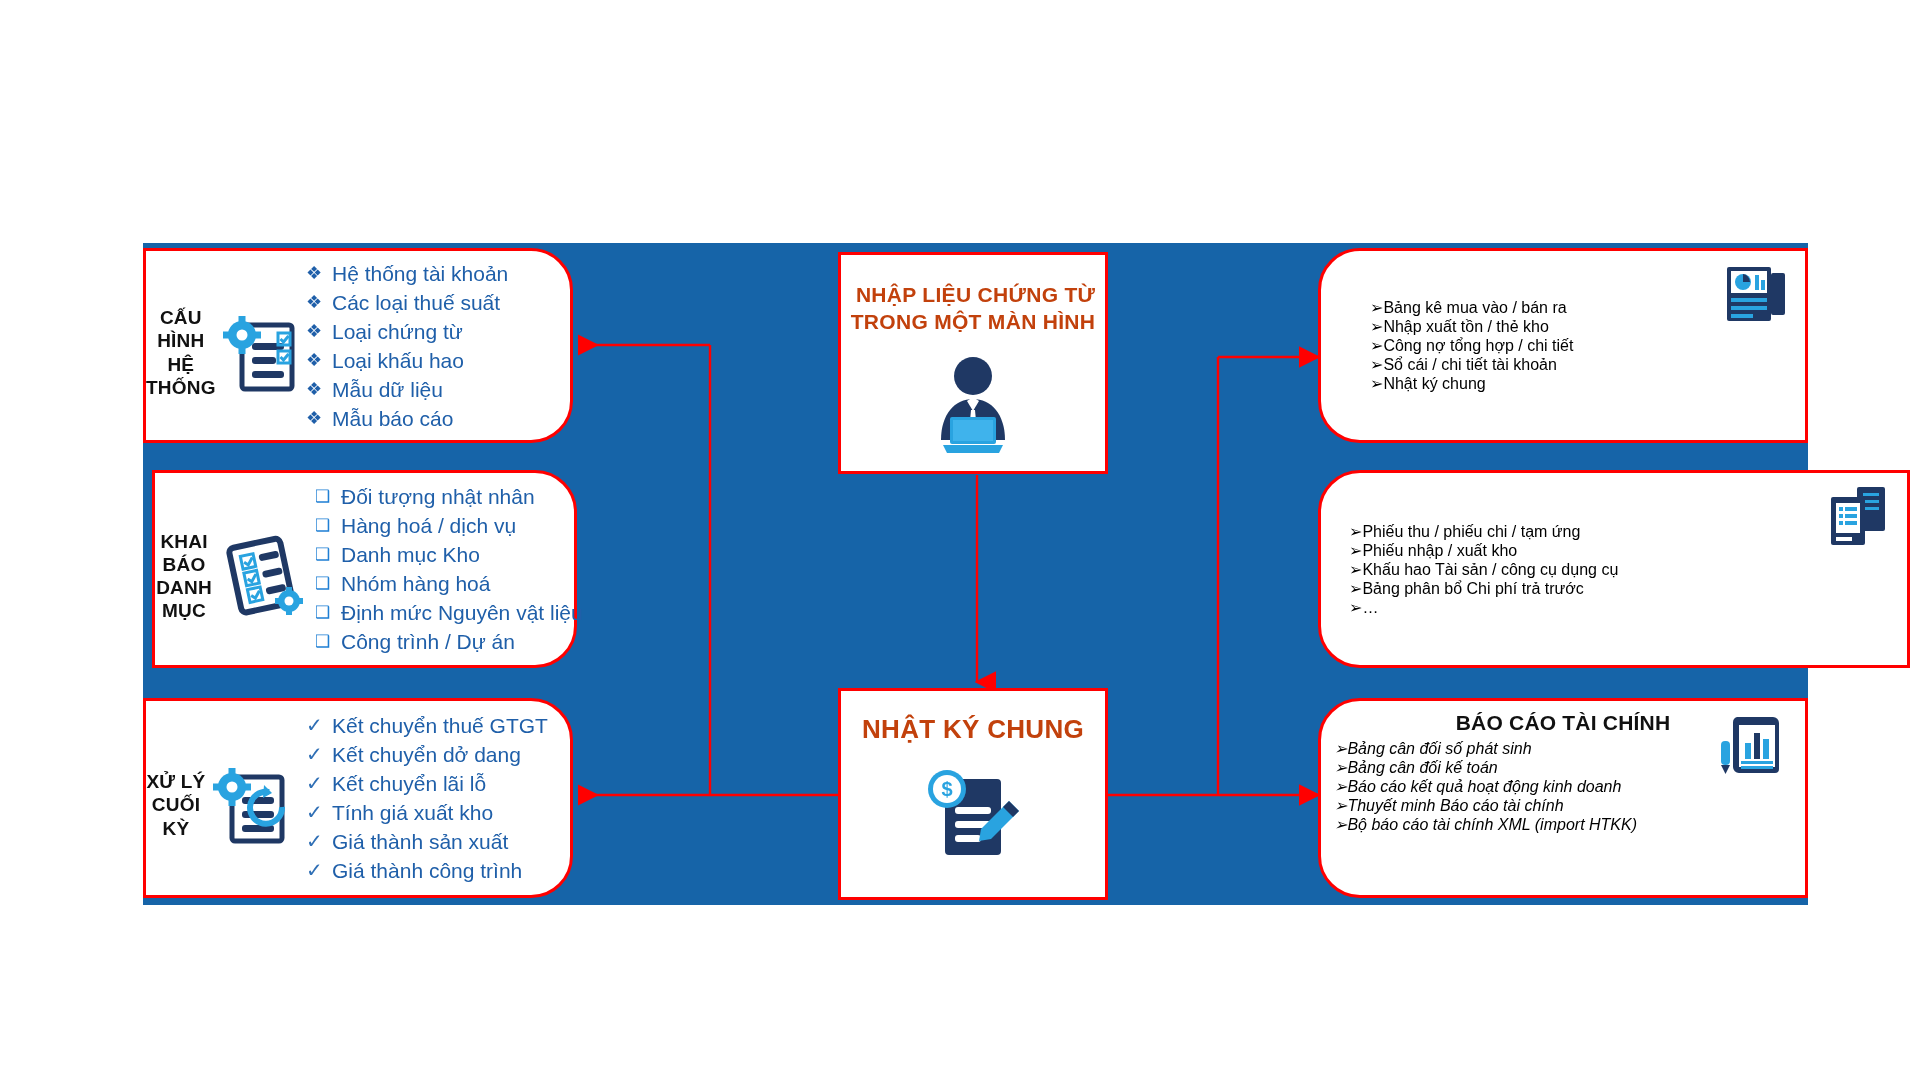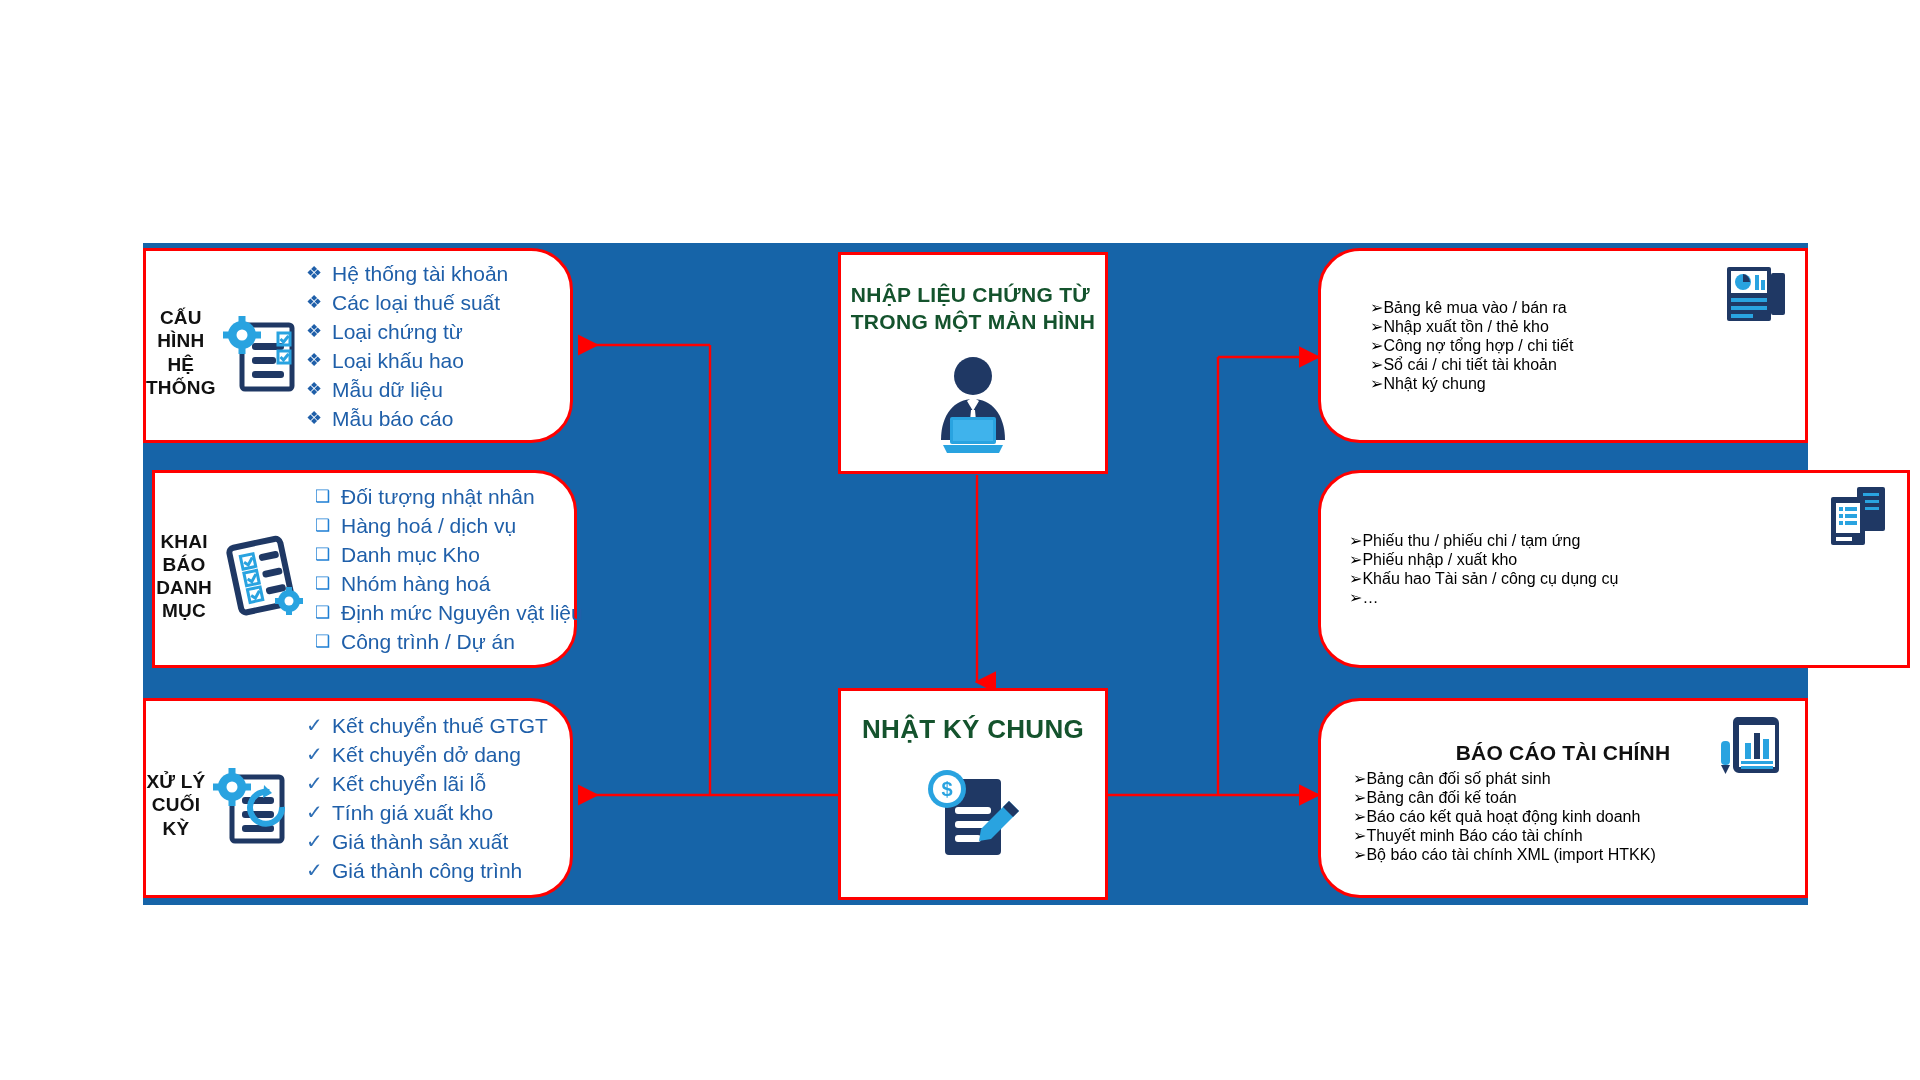--- a/index.html
+++ b/index.html
@@ -94,36 +94,35 @@
 
   
   .center-card {
     flex-direction: column;
     justify-content: flex-start;
     align-items: center;
     border-radius: 0;
   }
   .center-title {
     font-weight: bold;
-    color: #14532d;
-    text-align: left;
+    color: #c2410c;
+    text-align: right;
     line-height: 1.3;
     letter-spacing: .3px;
   }
   #card-entry .center-title { font-size: 21px; padding-top: 26px; }
   #card-journal .center-title { font-size: 26px; padding-top: 22px; }
   .center-icon { margin-top: 16px; }
 
   .fin-title {
     font-weight: bold;
     font-size: 21px;
     color: #111111;
     text-align: center;
     letter-spacing: .2px;
-    margin-top: 30px;
   }
   .fin-wrap {
     flex: 1 1 auto;
     display: flex;
     flex-direction: column;
     padding-top: 10px;
   }
 </style>
 </head>
 <body>
@@ -391,20 +390,21 @@
         <rect x="46" y="10" width="14" height="42" rx="2" fill="#1f3864"></rect>
       </svg>
     </div>
   </div>
 
   <div class="card rounded-l" id="card-chungtu" style="left:1318px; top:470px; width:592px; height:198px;">
     <ul class="right-list arrow">
       <li><span class="bl-mark">➢</span><span>Phiếu thu / phiếu chi / tạm ứng</span></li>
       <li><span class="bl-mark">➢</span><span>Phiếu nhập / xuất kho</span></li>
       <li><span class="bl-mark">➢</span><span>Khấu hao Tài sản / công cụ dụng cụ</span></li>
+      <li><span class="bl-mark">➢</span><span>Bảng phân bổ Chi phí trả trước</span></li>
       <li><span class="bl-mark">➢</span><span>…</span></li>
     </ul>
     <div class="right-card-icon">
       <svg width="62" height="62" viewBox="0 0 62 62">
         <rect x="30" y="2" width="28" height="44" rx="2" fill="#1f3864"></rect>
         <rect x="36" y="8" width="16" height="3" fill="#29a3e0"></rect>
         <rect x="36" y="15" width="16" height="3" fill="#29a3e0"></rect>
         <rect x="36" y="22" width="16" height="3" fill="#29a3e0"></rect>
         <rect x="4" y="12" width="34" height="48" rx="2" fill="#1f3864"></rect>
         <rect x="9" y="18" width="24" height="30" fill="#ffffff"></rect>
@@ -415,21 +415,21 @@
         <rect x="12" y="36" width="4" height="4" fill="#29a3e0"></rect>
         <rect x="18" y="36" width="12" height="4" fill="#29a3e0"></rect>
         <rect x="9" y="52" width="16" height="4" fill="#ffffff"></rect>
       </svg>
     </div>
   </div>
 
   <div class="card rounded-l" id="card-baocao" style="left:1318px; top:698px; width:490px; height:200px; align-items:stretch;">
     <div class="fin-wrap">
       <div class="fin-title">BÁO CÁO TÀI CHÍNH</div>
-      <ul class="right-list arrow" style="padding-left:32px; margin-top:4px;">
+      <ul class="right-list arrow" style="padding-left:13px; margin-top:4px;font-style:italic;">
         <li><span class="bl-mark">➢</span><span>Bảng cân đối số phát sinh</span></li>
         <li><span class="bl-mark">➢</span><span>Bảng cân đối kế toán</span></li>
         <li><span class="bl-mark">➢</span><span>Báo cáo kết quả hoạt động kinh doanh</span></li>
         <li><span class="bl-mark">➢</span><span>Thuyết minh Báo cáo tài chính</span></li>
         <li><span class="bl-mark">➢</span><span>Bộ báo cáo tài chính XML (import HTKK)</span></li>
       </ul>
     </div>
     <div class="right-card-icon">
       <svg width="68" height="62" viewBox="0 0 68 62">
         <path d="M18 4 h36 a6 6 0 0 1 6 6 v46 a4 4 0 0 1 -4 4 h-36 a6 6 0 0 1 -6 -6 v-44 a6 6 0 0 1 4 -6 z" fill="#1f3864"></path>

